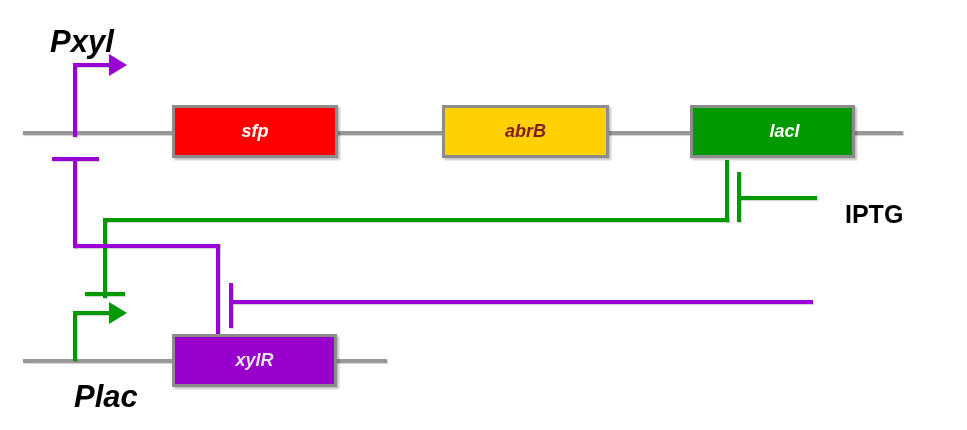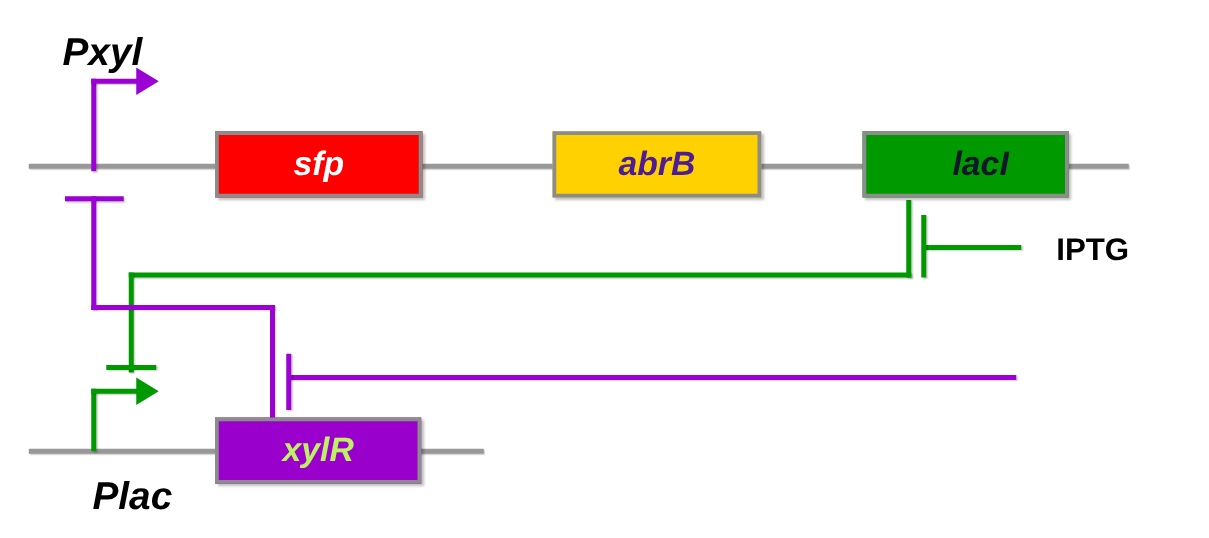--- a/index.html
+++ b/index.html
@@ -22,27 +22,27 @@
   .gene {
     position: absolute;
     height: 53px;
     border: 3px solid #8c8c8c;
     box-sizing: border-box;
     display: flex;
     align-items: center;
     justify-content: center;
     font-weight: bold;
     font-style: italic;
-    font-size: 27px;
+    font-size: 18px;
     box-shadow: 2px 2px 2px rgba(0,0,0,0.25);
   }
   .gene-sfp  { background: #ff0000; color: #ffffff; }
-  .gene-abrB { background: #ffd100; color: #4c1d95; text-align: center; }
-  .gene-lacI { background: #009900; color: #0f172a; padding-left: 24px; }
-  .gene-xylR { background: #9900cc; color: #bef264; }
+  .gene-abrB { background: #ffd100; color: #7f1d1d; text-align: center; }
+  .gene-lacI { background: #009900; color: #ffffff; padding-left: 24px; }
+  .gene-xylR { background: #9900cc; color: #e5e5e5; }
   
   .arrow-right {
     position: absolute;
     width: 0; height: 0;
     border-top: 11px solid transparent;
     border-bottom: 11px solid transparent;
   }
   .arrow-purple { border-left: 18px solid #9b00d5; }
   .arrow-green  { border-left: 18px solid #009900; }
   
@@ -110,15 +110,15 @@
   </div>
   <div class="gene gene-lacI" style="left:690px; top:105px; width:165px;">
     <span>lacI</span>
   </div>
   <div class="gene gene-xylR" style="left:172px; top:334px; width:165px;">
     <span>xylR</span>
   </div>
 
   <div class="promoter-label" style="left:50px; top:24px;">Pxyl</div>
   <div class="promoter-label" style="left:46px; top:379px;margin-left:28px;">Plac</div>
-  <div class="inducer-label" style="left:845px; top:186px;text-align:center;">IPTG</div>
+  <div class="inducer-label" style="left:845px; top:200px;text-align:center;">IPTG</div>
 
 </div>
 
 </body></html>

